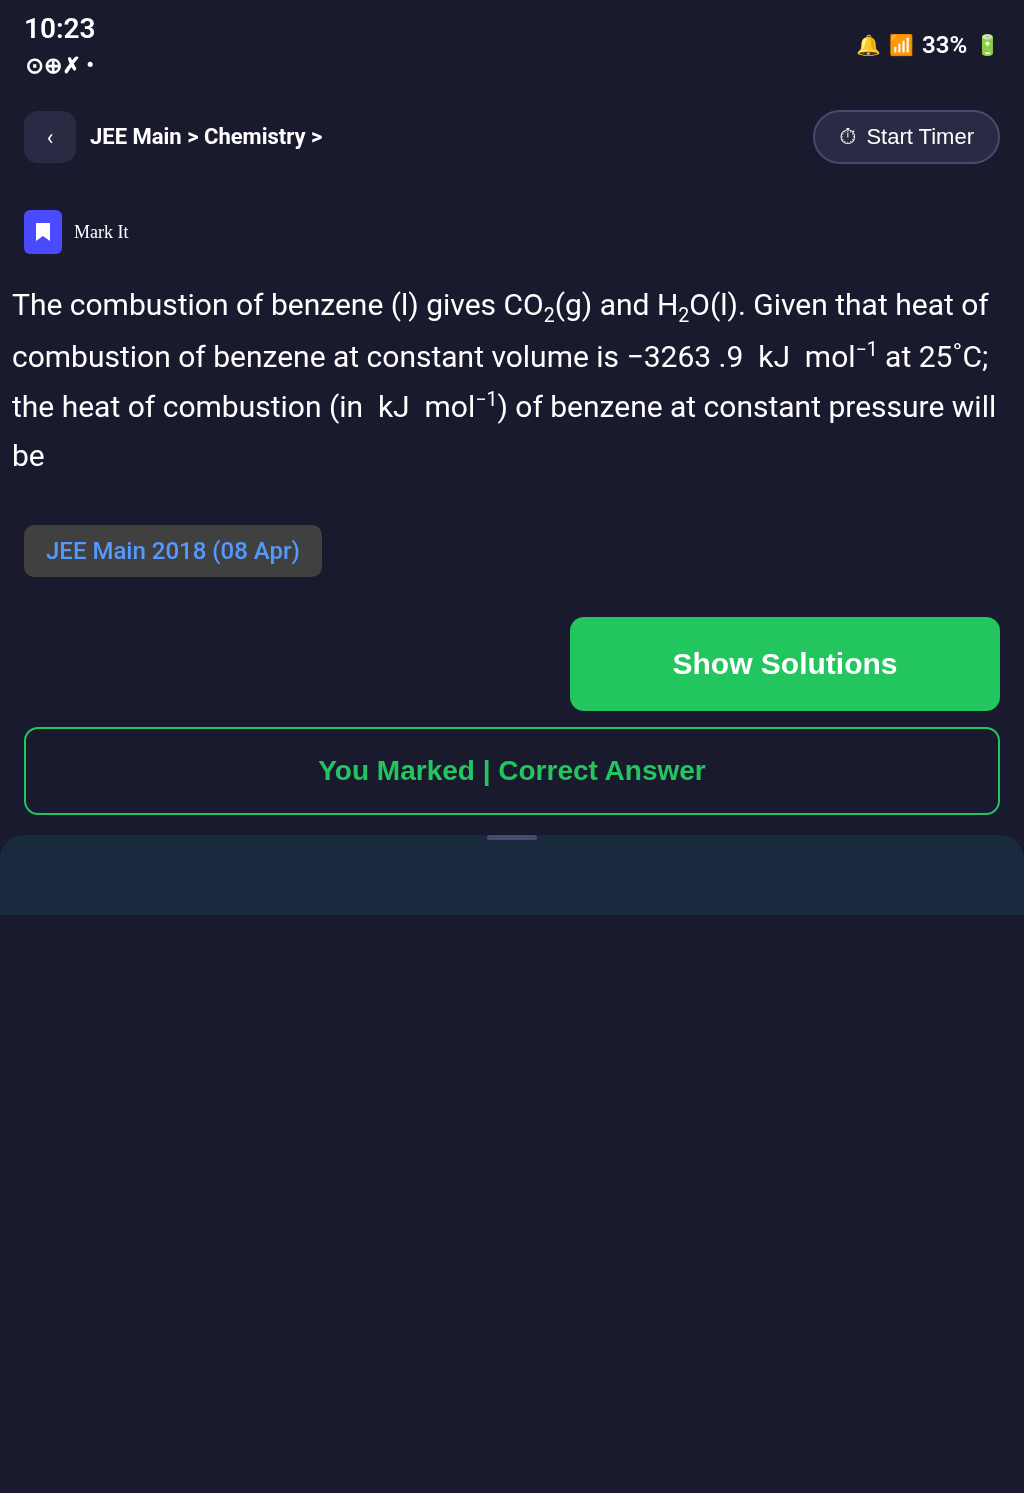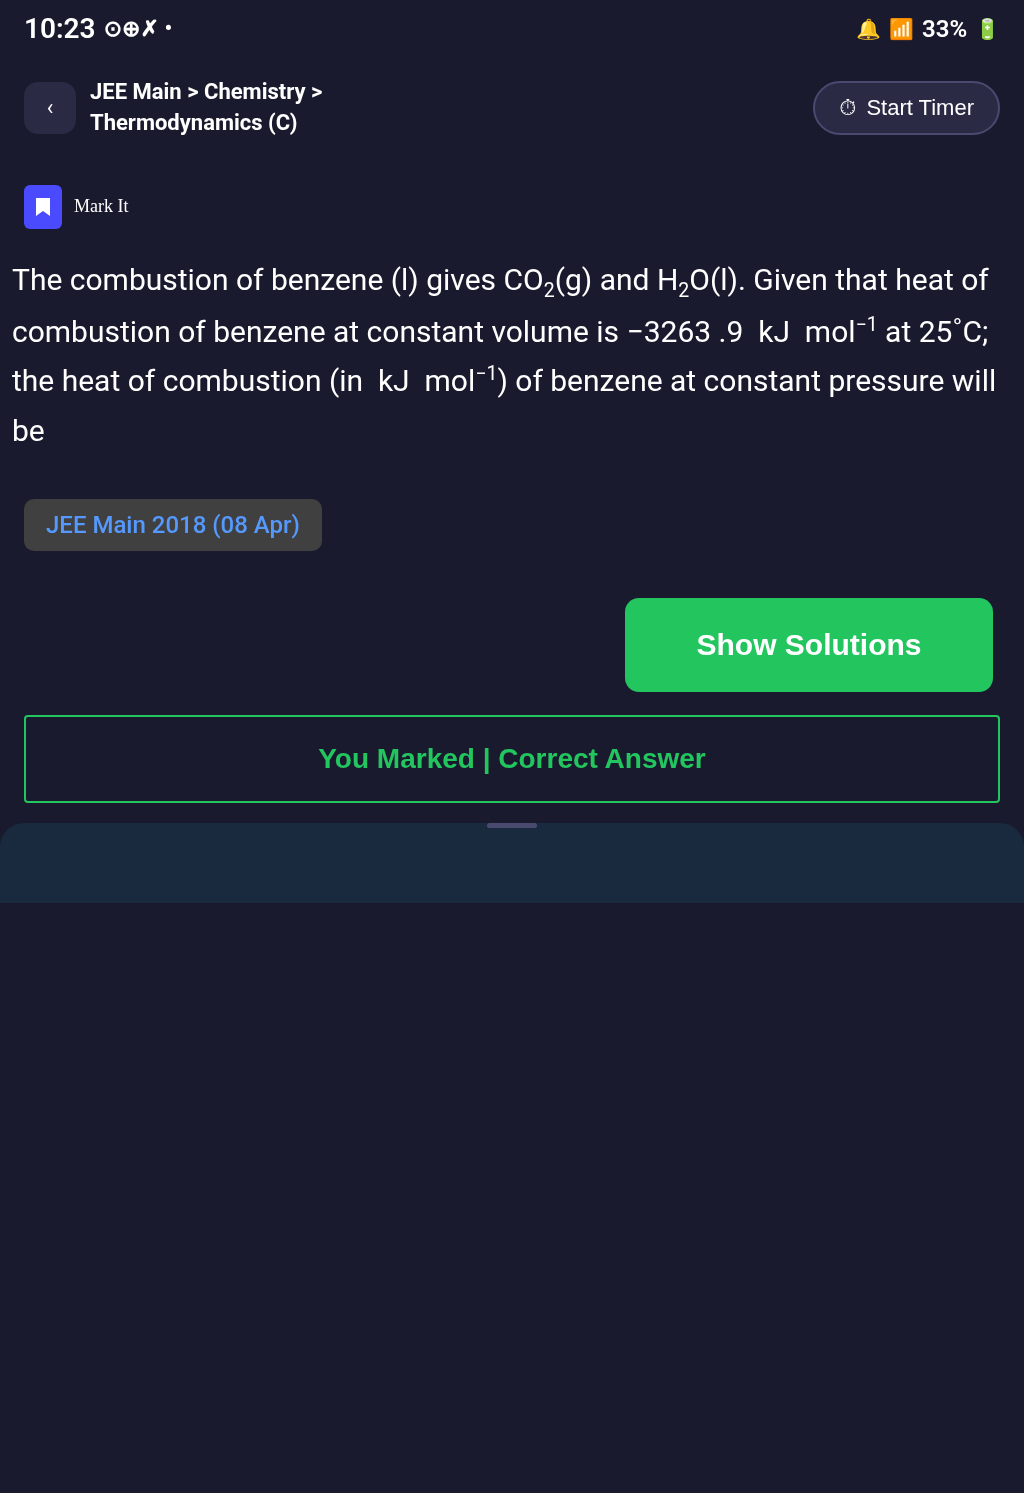--- a/index.html
+++ b/index.html
@@ -25,20 +25,21 @@
       background-color: #1a1a2e;
     }
 
     .status-time {
       font-size: 28px;
       font-weight: 600;
       color: #ffffff;
       display: flex;
       align-items: center;
       gap: 8px;
+      flex-direction: column;
     }
 
     .status-right {
       display: flex;
       align-items: center;
       gap: 8px;
       font-size: 24px;
       font-weight: 600;
     }
 
@@ -183,21 +184,21 @@
       display: flex;
       justify-content: flex-end;
       padding: 10px 24px 16px 24px;
     }
 
     .you-marked-btn {
       display: block;
       background-color: transparent;
       color: #22c55e;
       border: 2px solid #22c55e;
-      border-radius: 4px;
+      border-radius: 14px;
       padding: 26px 50px;
       font-size: 28px;
       font-weight: 600;
       cursor: pointer;
       text-align: center;
       width: calc(100% - 48px);
       margin: 0 24px;
     }
 
     
@@ -223,21 +224,20 @@
   </div>
 </div>
 
 <div class="nav-bar">
   <div class="nav-left">
     <div class="back-button">
       <span>‹</span>
     </div>
     <div class="breadcrumb-text">
       <div>JEE Main &gt; Chemistry &gt;</div>
-      <div>Thermodynamics (C)</div>
     </div>
   </div>
   <button class="start-timer-btn">
     <span class="timer-icon">⏱</span>
     <span>Start Timer</span>
   </button>
 </div>
 
 <div class="question-meta">
   <div class="mark-it-btn">
@@ -254,20 +254,20 @@
   <p>
     The combustion of benzene (l) gives CO<sub>2</sub>(g) and H<sub>2</sub>O(l). Given that heat of combustion of benzene at constant volume is −3263 .9&nbsp; kJ&nbsp; mol<sup>−1</sup> at 25˚C; the heat of combustion <span class="paren-block">(in&nbsp; kJ&nbsp; mol<sup>−1</sup>)</span> of benzene at constant pressure will be
   </p>
 </div>
 
 <div>
   <span class="tag-badge">JEE Main 2018 (08 Apr)</span>
 </div>
 
 <div class="show-solutions-wrapper">
-  <button class="show-solutions-btn" style="width: 368px; margin: 7px;">Show Solutions</button>
+  <button class="show-solutions-btn" style="width: 430px; margin: 0;">Show Solutions</button>
 </div>
 
 <button class="you-marked-btn">You Marked | Correct Answer</button>
 
 <div style="height: 80px; background: #1a2a3e; border-radius: 24px 24px 0 0; margin-top: 20px;">
   <div style="width: 50px; height: 5px; background: #4a4a70; border-radius: 3px; margin: 14px auto;"></div>
 </div>
 
 </body></html>

